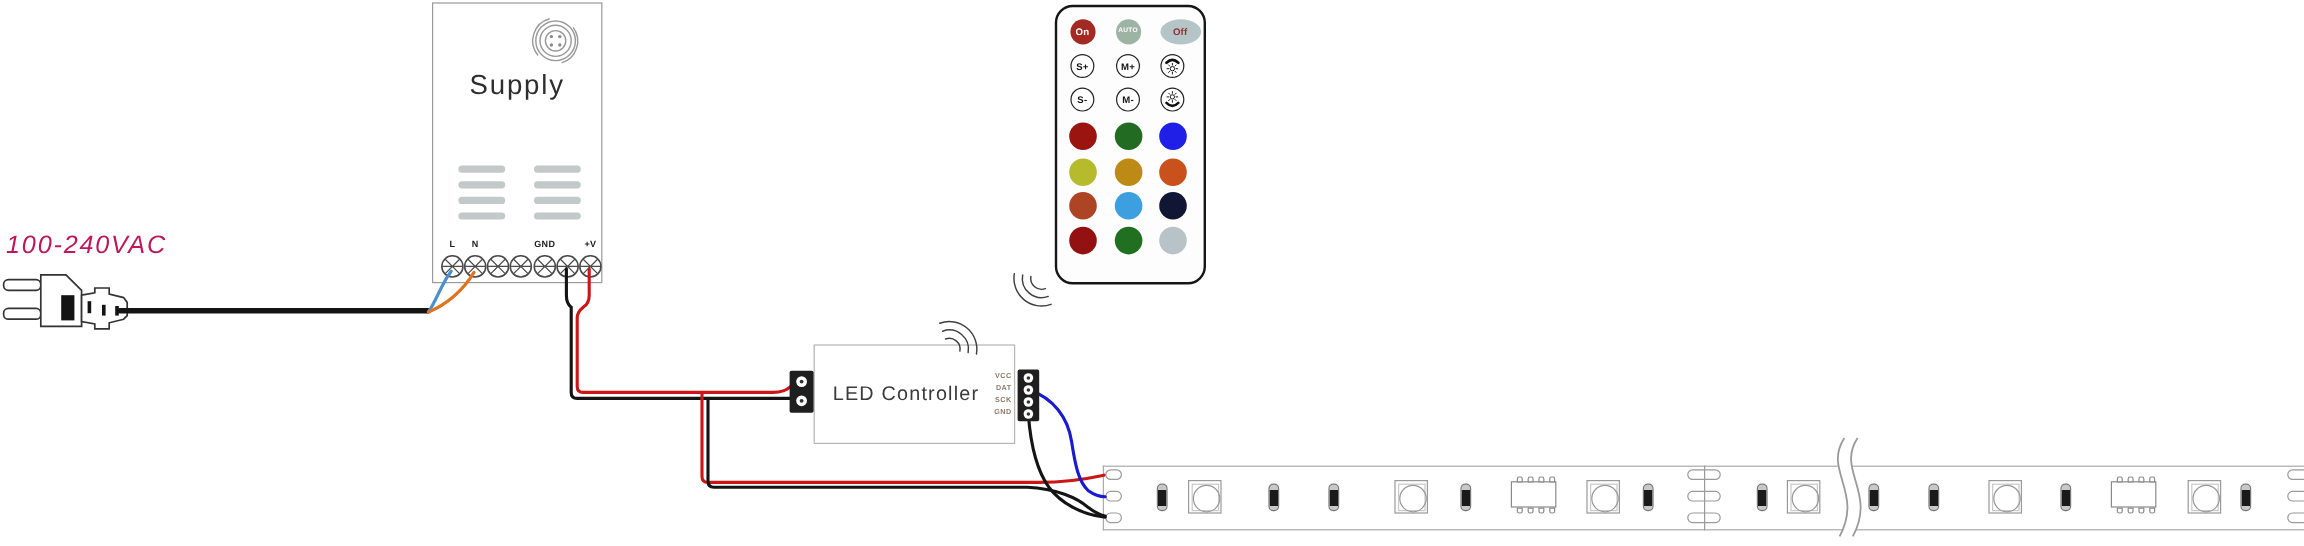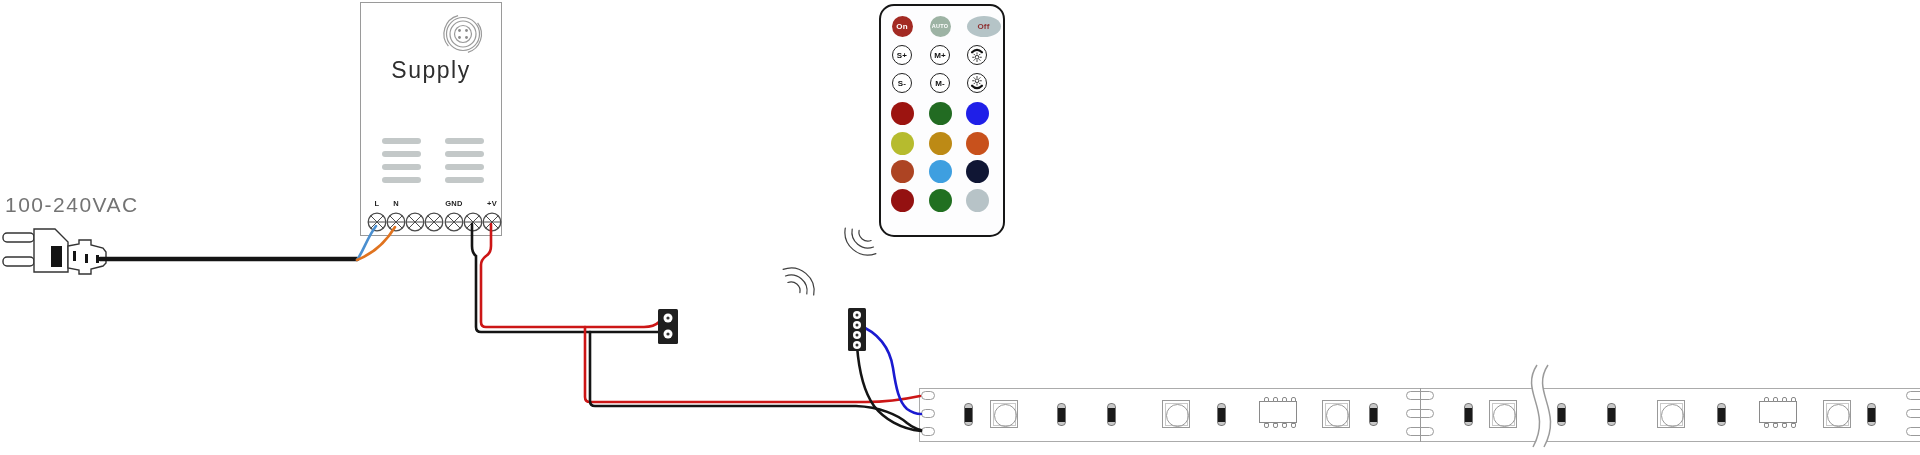--- a/index.html
+++ b/index.html
@@ -1,21 +1,21 @@
 <!DOCTYPE html>
 <html><head>
 <meta charset="utf-8">
 <style>
   html,body{margin:0;padding:0;background:#fff;}
   .canvas{position:relative;width:1920px;height:455px;background:#ffffff;overflow:hidden;
           font-family:"Liberation Sans",sans-serif;}
   .overlay{position:absolute;left:0;top:0;z-index:6;pointer-events:none;}
 
   
-  .ac-label{position:absolute;left:5px;top:193px;font-size:21px;letter-spacing:1.5px;color:#737373;z-index:2;}
+  .ac-label{position:absolute;left:5px;top:193px;font-size:21px;letter-spacing:1.5px;color:#be185d;z-index:2;font-style:italic;}
 
   
   .psu{position:absolute;left:360px;top:2px;width:142px;height:234px;border:1.5px solid #9a9a9a;
        background:#fff;box-sizing:border-box;z-index:2;}
   .psu-fan{position:absolute;left:79px;top:8px;}
   .psu-title{position:absolute;left:0;right:0;top:52px;text-align:center;font-size:23px;line-height:31px;
              color:#2e2e2e;letter-spacing:1.5px;}
   .vent-col{position:absolute;top:135px;display:flex;flex-direction:column;gap:7.5px;}
   .vent-col.c1{left:21px;} .vent-col.c2{left:84px;}
   .vent{width:39px;height:5.5px;border-radius:3px;background:#c3c8c8;}
@@ -192,20 +192,29 @@
       <div class="color-btn" style="left: 47.5px; top: 125.5px; width: 23px; height: 23px; background: rgb(189, 138, 21);"></div>
       <div class="color-btn" style="left: 84.5px; top: 125.5px; width: 23px; height: 23px; background: rgb(200, 81, 28);"></div>
       <div class="color-btn" style="left: 9.5px; top: 153.5px; width: 23px; height: 23px; background: rgb(173, 68, 35);"></div>
       <div class="color-btn" style="left: 47.5px; top: 153.5px; width: 23px; height: 23px; background: rgb(62, 159, 224);"></div>
       <div class="color-btn" style="left: 84.5px; top: 153.5px; width: 23px; height: 23px; background: rgb(16, 22, 52);"></div>
       <div class="color-btn" style="left: 9.5px; top: 182.5px; width: 23px; height: 23px; background: rgb(148, 17, 17);"></div>
       <div class="color-btn" style="left: 47.5px; top: 182.5px; width: 23px; height: 23px; background: rgb(33, 112, 33);"></div>
       <div class="color-btn" style="left: 84.5px; top: 182.5px; width: 23px; height: 23px; background: rgb(183, 195, 199);"></div>
     </div>
 
+  <div class="controller">
+    <div class="controller-title">LED Controller</div>
+    <div class="controller-pins" id="ctrl-pins">
+        <div>VCC</div>
+        <div>DAT</div>
+        <div>SCK</div>
+        <div>GND</div>
+      </div>
+  </div>
 
   <div class="strip" id="strip">
       <div class="pad" style="left: 1px; top: 2px; width: 14px;"></div>
       <div class="pad" style="left: 1px; top: 20px; width: 14px;"></div>
       <div class="pad" style="left: 1px; top: 38px; width: 14px;"></div>
       <div class="resistor" style="left: 44px;"></div>
       <div class="led" style="left: 70px;"></div>
       <div class="resistor" style="left: 137px;"></div>
       <div class="resistor" style="left: 187px;"></div>
       <div class="led" style="left: 242px;"></div>

